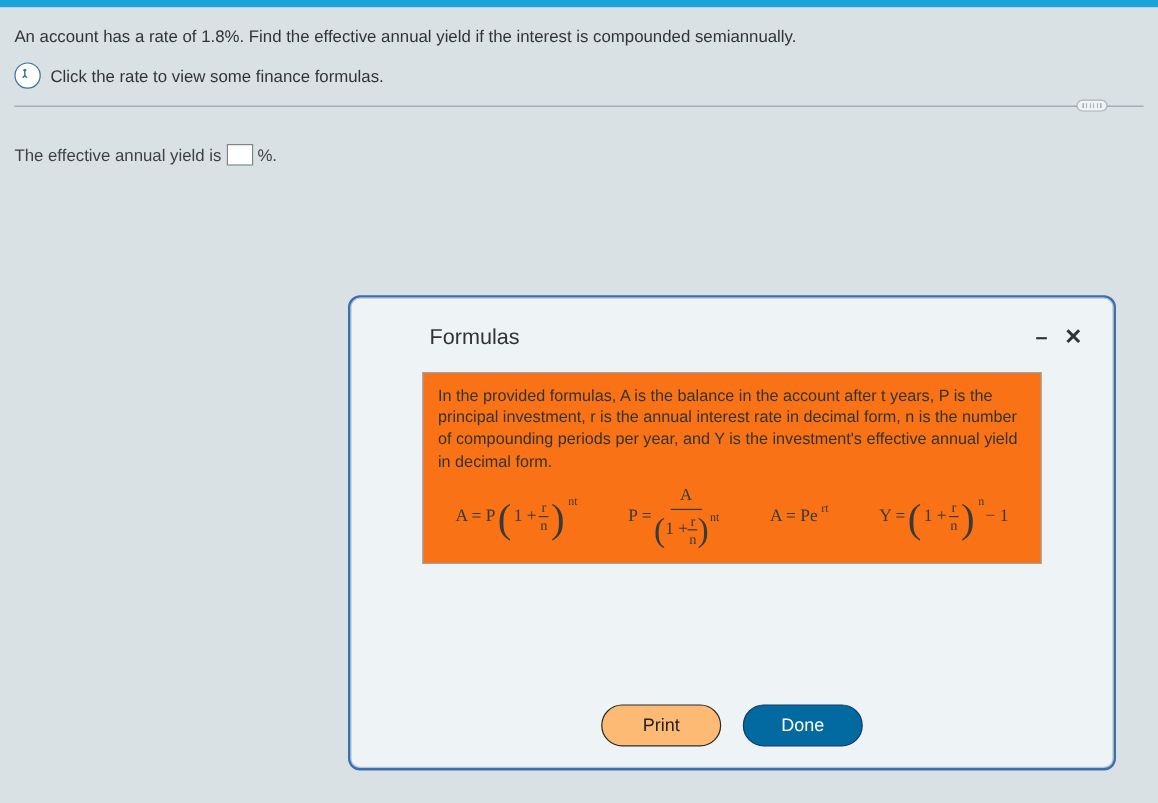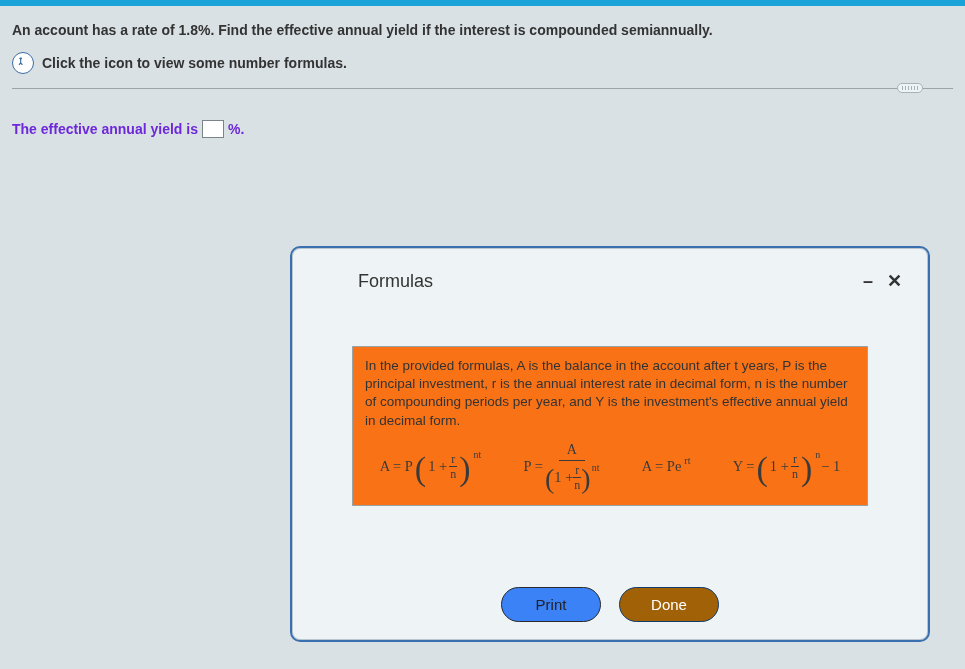--- a/index.html
+++ b/index.html
@@ -5,21 +5,21 @@
     * { box-sizing: border-box; margin: 0; padding: 0; }
     body {
       width: 965px; height: 669px;
       background: #d9e1e4;
       font-family: Arial, Helvetica, sans-serif;
       color: #2a2a2a;
       overflow: hidden;
       position: relative;
     }
     .topbar { height: 6px; background: #1aa3d8; }
-    .content { padding: 16px 12px 0 12px; font-weight: bold; }
+    .content { padding: 16px 12px 0 12px; }
     .question-line { font-size: 14px; color: #333; margin-bottom: 14px; }
     .hint-row { display: flex; align-items: center; gap: 8px; margin-bottom: 14px; }
     .hint-icon {
       width: 22px; height: 22px; border-radius: 50%;
       background: #fff; border: 1px solid #3b6ea5;
       display: flex; align-items: center; justify-content: center;
       font-size: 11px; color: #3b6ea5; cursor: pointer;
     }
     .hint-text { font-size: 14px; color: #333; }
     .hr-wrap { position: relative; margin: 8px 0 20px 0; height: 10px; }
@@ -27,36 +27,36 @@
     .hr-handle {
       position: absolute; right: 30px; top: -5px;
       width: 26px; height: 10px; border-radius: 5px;
       background: #eef3f5; border: 1px solid #aab2b6;
     }
     .hr-handle::before {
       content: ""; position: absolute; left: 4px; right: 4px; top: 2px; bottom: 2px;
       background: repeating-linear-gradient(90deg,#7a8489 0 1px,transparent 1px 3px);
       opacity: .6;
     }
-    .answer-block { font-size: 14px; color: #6d28d9; line-height: 1.6; }
+    .answer-block { font-size: 14px; color: #404040; line-height: 1.6; }
     .answer-row { display: flex; align-items: center; gap: 4px; flex-wrap: wrap; }
     .input-box {
       width: 22px; height: 18px; background: #fff; border: 1px solid #7a8489;
       display: inline-block;
     }
     .round-note { margin-top: 2px; }
 
     .modal {
       position: absolute; left: 290px; top: 246px;
       width: 640px; height: 396px;
       background: #eef3f5;
       border: 2px solid #3a6fb0; border-radius: 10px;
       box-shadow: 0 0 0 1px #bac6cc inset;
       padding: 22px 26px 18px 26px;
-      display: flex; flex-direction: column; gap: 36px;
+      display: flex; flex-direction: column;
     }
     .modal-head { display: flex; align-items: center; margin-bottom: 18px; }
     .modal-title { font-size: 18px; color: #333; flex: 1; padding-left: 40px; }
     .win-controls { display: flex; gap: 14px; align-items: center; color: #333; }
     .win-btn { font-size: 18px; cursor: pointer; font-weight: 600; user-select: none; }
     .formula-box {
       margin: 0 34px; border: 1px solid #9aa4a8; background: #f97316;
       padding: 10px 12px 14px 12px;
     }
     .fdesc { font-size: 13.5px; color: #333; line-height: 1.35; margin-bottom: 12px; }
@@ -68,39 +68,39 @@
     .frac .num { border-bottom: 1px solid #3a3a3a; padding: 0 2px 1px; }
     .frac .den { padding-top: 1px; }
     .sup { font-size: 10px; position: relative; top: -12px; left: 1px; }
     .bigfrac { display: inline-flex; flex-direction: column; align-items: center; }
     .bigfrac .top { padding: 0 8px 2px; border-bottom: 1px solid #3a3a3a; font-size: 14px; }
     .bigfrac .bot { padding-top: 3px; display: flex; align-items: center; }
     .btnrow { display: flex; gap: 18px; justify-content: center; margin-top: auto; padding-top: 24px; }
     .pill {
       min-width: 100px; padding: 8px 22px; border-radius: 22px;
       font-size: 15px; text-align: center; cursor: pointer;
-      border: 1.5px solid #2a2a2a; background: #3b82f6; color: #222;
+      border: 1.5px solid #2a2a2a; background: #fdba74; color: #222;
     }
-    .pill.primary { background: #a16207; color: #fff; border-color: #123a6a; }
+    .pill.primary { background: #0369a1; color: #fff; border-color: #123a6a; }
   </style>
 </head>
 <body>
 
 <div class="topbar"></div>
 
 <div class="content">
   <div class="question-line">An account has a rate of 1.8%. Find the effective annual yield if the interest is compounded semiannually.</div>
 
   <div class="hint-row">
     <div class="hint-icon">
       <svg width="14" height="14" viewBox="0 0 24 24" fill="none" stroke="#3b6ea5" stroke-width="2">
         <path d="M8 3 L8 12 L5 15 M8 12 L11 15 M8 3 L6 5 M8 3 L10 5"></path>
       </svg>
     </div>
-    <div class="hint-text">Click the icon to view some number formulas.</div>
+    <div class="hint-text">Click the rate to view some finance formulas.</div>
   </div>
 
   <div class="hr-wrap">
     <hr class="hr">
     <div class="hr-handle"></div>
   </div>
 
   <div class="answer-block">
     <div class="answer-row">
       <span>The effective annual yield is</span>

